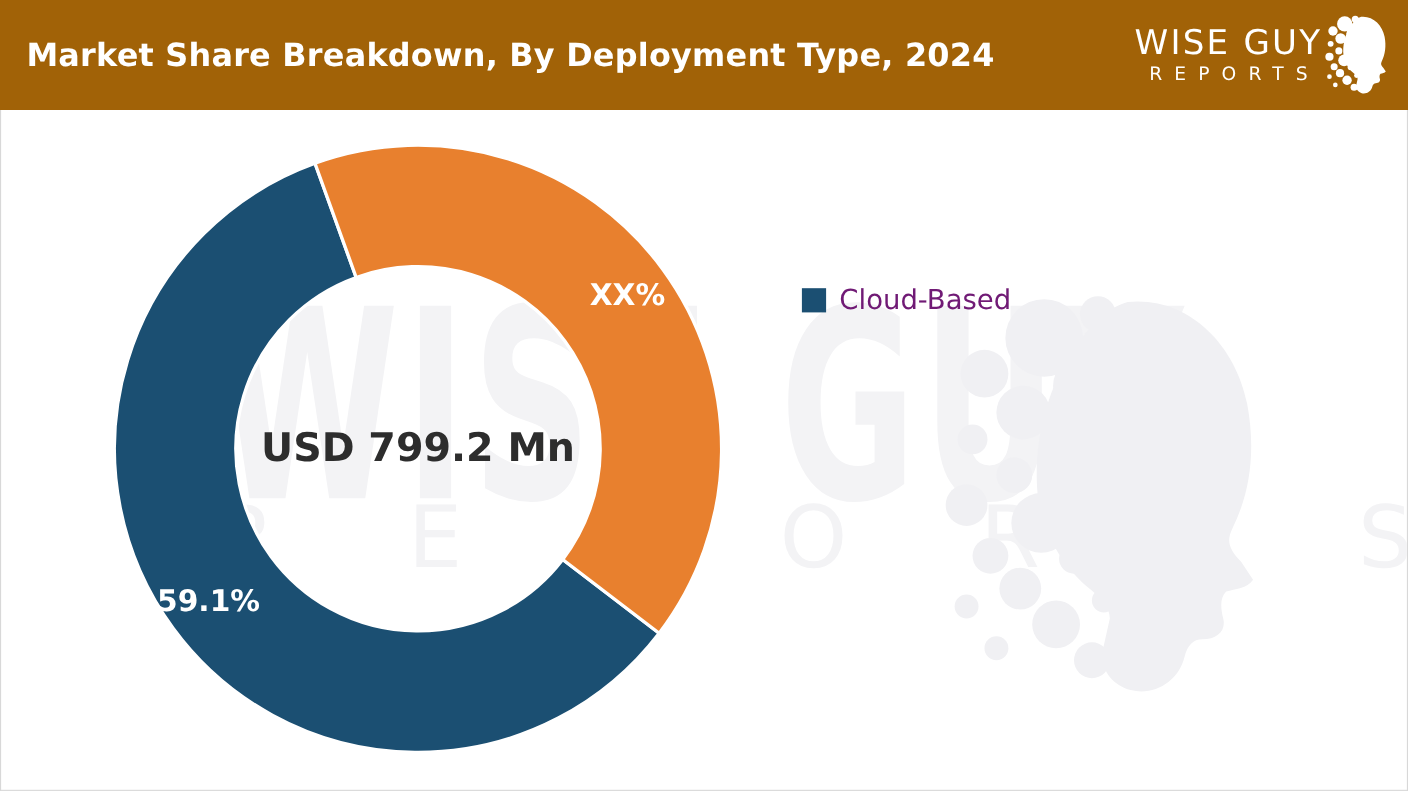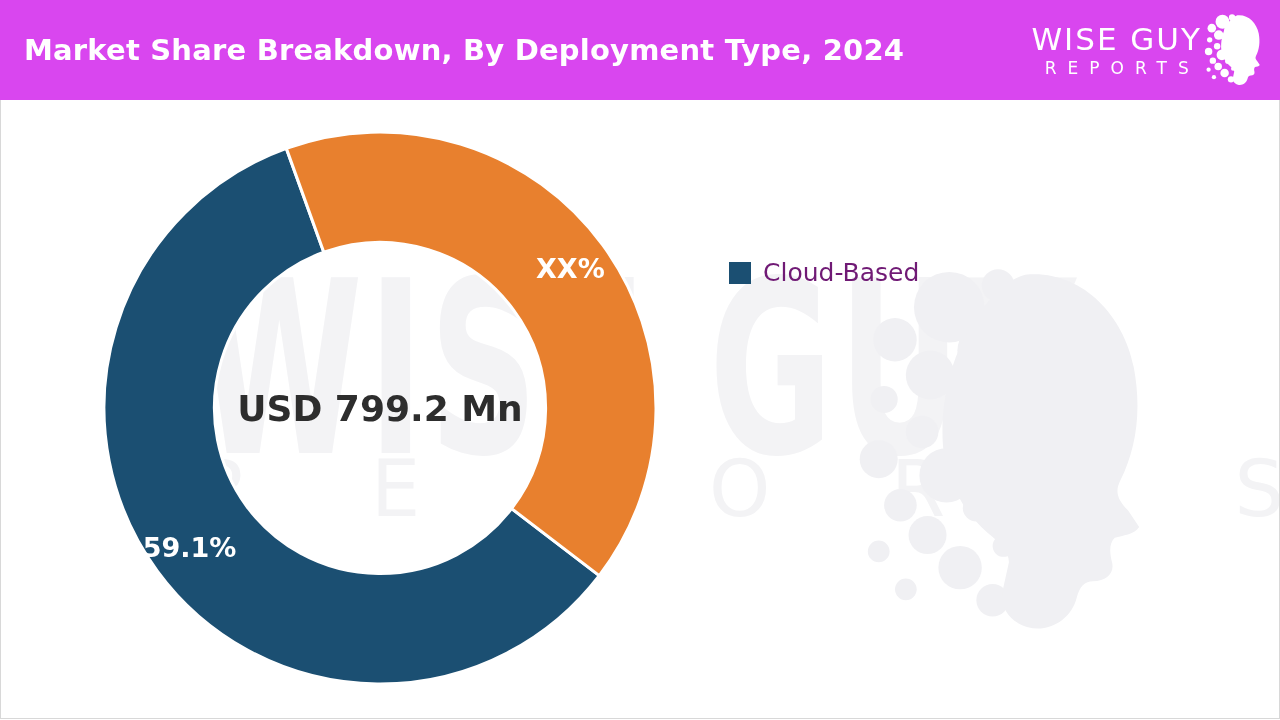--- a/index.html
+++ b/index.html
@@ -1,21 +1,21 @@
 <!DOCTYPE html>
 <html><head>
 <meta charset="utf-8">
 <title>Market Share Breakdown</title>
 <style>
   html,body{margin:0;padding:0;background:#ffffff;}
   body{width:1280px;height:720px;overflow:hidden;font-family:"DejaVu Sans","Liberation Sans",sans-serif;}
   .page{position:relative;width:1280px;height:720px;background:#ffffff;}
 
   
-  .header{position:absolute;left:0;top:0;width:1280px;height:100px;background:#d946ef;
+  .header{position:absolute;left:0;top:0;width:1280px;height:100px;background:#a16207;
           display:flex;align-items:center;justify-content:space-between;box-sizing:border-box;
           padding:0 14px 0 24px;}
   .title{margin:0;color:#ffffff;font-size:29px;font-weight:bold;letter-spacing:.2px;white-space:nowrap;}
   .logo{display:flex;align-items:center;gap:2px;color:#ffffff;}
   .logo-text{display:flex;flex-direction:column;align-items:center;line-height:1;}
   .logo-line1{font-size:31px;font-weight:500;letter-spacing:2px;white-space:nowrap;}
   .logo-line2{font-size:17px;font-weight:400;letter-spacing:11px;margin-top:5px;margin-right:-11px;white-space:nowrap;}
   .logo-face{height:80px;width:62px;color:#ffffff;}
 
   

